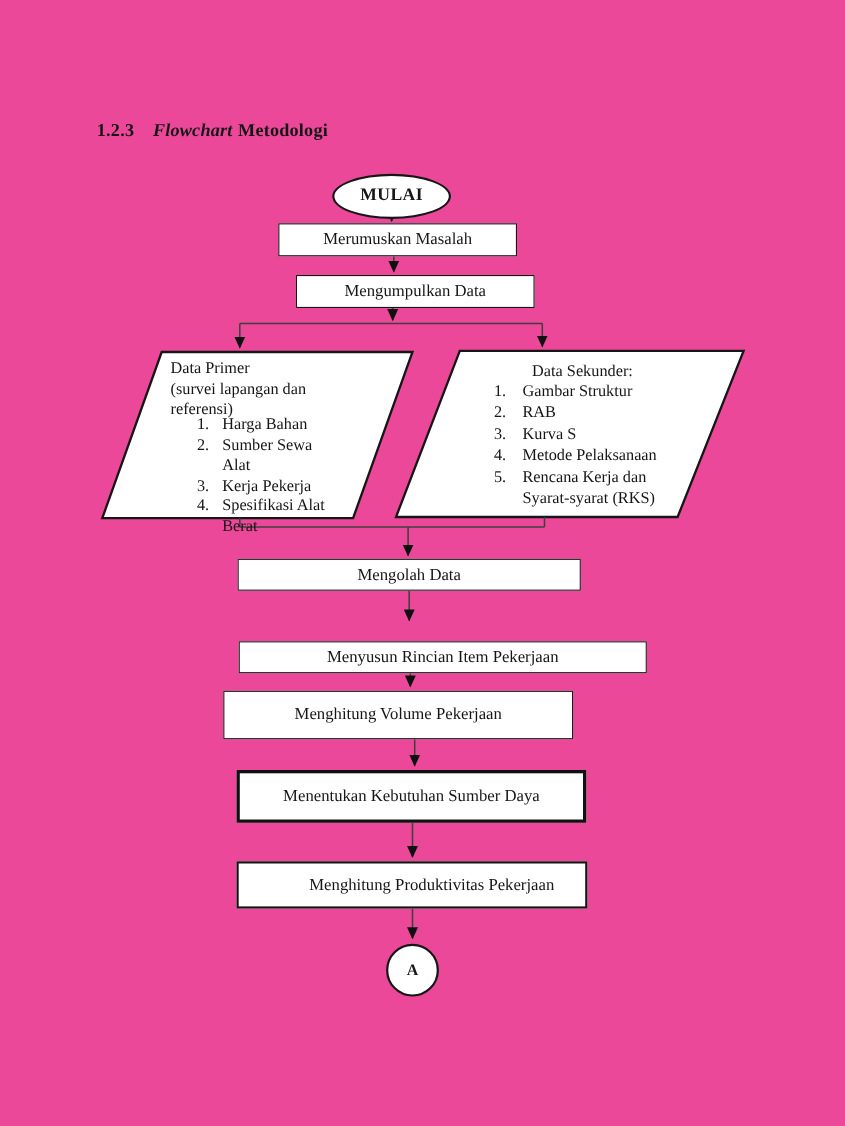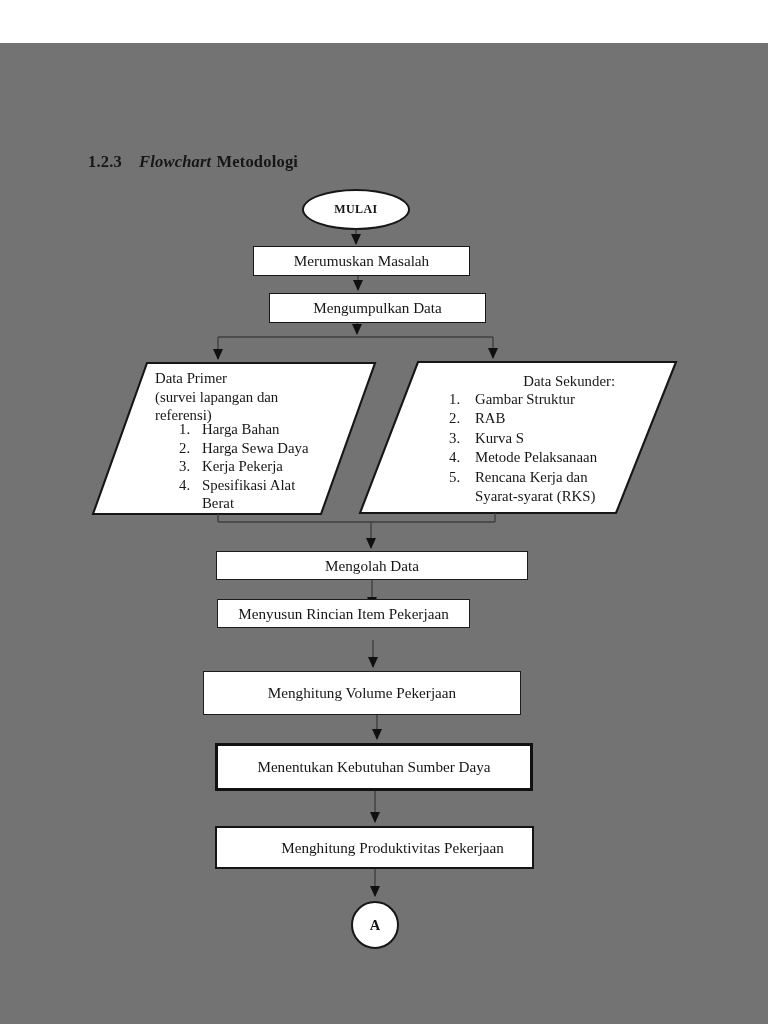--- a/index.html
+++ b/index.html
@@ -1,51 +1,51 @@
 <!DOCTYPE html>
 <html><head>
 <meta charset="utf-8">
 <style>
   html,body{margin:0;padding:0;}
   body{
     width:768px;height:1024px;background:#ffffff;position:relative;
     font-family:"Liberation Serif", serif;color:#161616;overflow:hidden;
   }
-  .page{position:absolute;inset:0;background:#737373;margin-top:43px;}
+  .page{position:absolute;inset:0;background:#ec4899;}
   .heading{
     position:absolute;left:88px;top:95px;font-size:16.5px;font-weight:bold;
     white-space:nowrap;letter-spacing:.2px;
   }
   .heading .h-it{font-style:italic;margin-left:17px;}
   .heading .h-rest{margin-left:5px;}
   svg.lines{position:absolute;left:0;top:0;z-index:1;}
   .node{
     position:absolute;z-index:2;background:#ffffff;box-sizing:border-box;
     display:flex;align-items:center;justify-content:center;text-align:center;
     font-size:15.2px;line-height:1.15;
   }
   .terminator{
-    left:302px;top:146px;width:108px;height:41px;border:2.6px solid #161616;
-    border-radius:50%;font-weight:bold;font-size:12px;letter-spacing:.4px;
+    left:302px;top:158px;width:108px;height:41px;border:2.6px solid #161616;
+    border-radius:50%;font-weight:bold;font-size:16px;letter-spacing:.4px;
   }
   .b1{left:253px;top:203px;width:217px;height:30px;border:1.9px solid #161616;text-align:right;}
   .b2{left:269px;top:250px;width:217px;height:30px;border:1.9px solid #161616;}
   .b3{left:216px;top:508px;width:312px;height:29px;border:1.6px solid #1c1c1c;font-family:Liberation Serif, serif;}
-  .b4{left:217px;top:556px;width:253px;height:29px;border:1.6px solid #1c1c1c;}
+  .b4{left:217px;top:583px;width:371px;height:29px;border:1.6px solid #1c1c1c;}
   .b5{left:203px;top:628px;width:318px;height:44px;border:1.4px solid #1c1c1c;}
   .b6{left:215px;top:700px;width:318px;height:48px;border:3px solid #111111;}
   .b7{left:215px;top:783px;width:319px;height:43px;border:2.2px solid #141414;padding-left:36px;}
   .offpage{
     left:351px;top:858px;width:48px;height:48px;border:2.4px solid #161616;
     border-radius:50%;font-weight:bold;font-size:14.5px;
   }
   .ptext{position:absolute;z-index:3;font-size:14.8px;background:transparent;}
   .dp-head{left:155px;top:326px;width:162px;line-height:18.5px;}
   .dp-list{left:179px;top:377px;line-height:18.5px;}
-  .ds-title{left:420px;top:329px;width:195px;text-align:right;line-height:19px;}
+  .ds-title{left:432px;top:329px;width:195px;text-align:center;line-height:19px;}
   .ds-list{left:449px;top:347px;line-height:19.4px;}
   .li{display:flex;}
   .dp-list .num{width:23px;flex:0 0 23px;}
   .dp-list .txt{width:110px;}
   .ds-list .num{width:26px;flex:0 0 26px;}
   .ds-list .txt{width:138px;}
 </style>
 </head>
 <body>
 
@@ -99,21 +99,21 @@
     <div>(survei lapangan dan</div>
     <div>referensi)</div>
   </div>
   <div class="ptext dp-list">
     <div class="li">
       <span class="num">1.</span>
       <span class="txt">Harga Bahan</span>
     </div>
     <div class="li">
       <span class="num">2.</span>
-      <span class="txt">Harga Sewa Daya</span>
+      <span class="txt">Sumber Sewa Alat</span>
     </div>
     <div class="li">
       <span class="num">3.</span>
       <span class="txt">Kerja Pekerja</span>
     </div>
     <div class="li">
       <span class="num">4.</span>
       <span class="txt">Spesifikasi Alat Berat</span>
     </div>
   </div>

